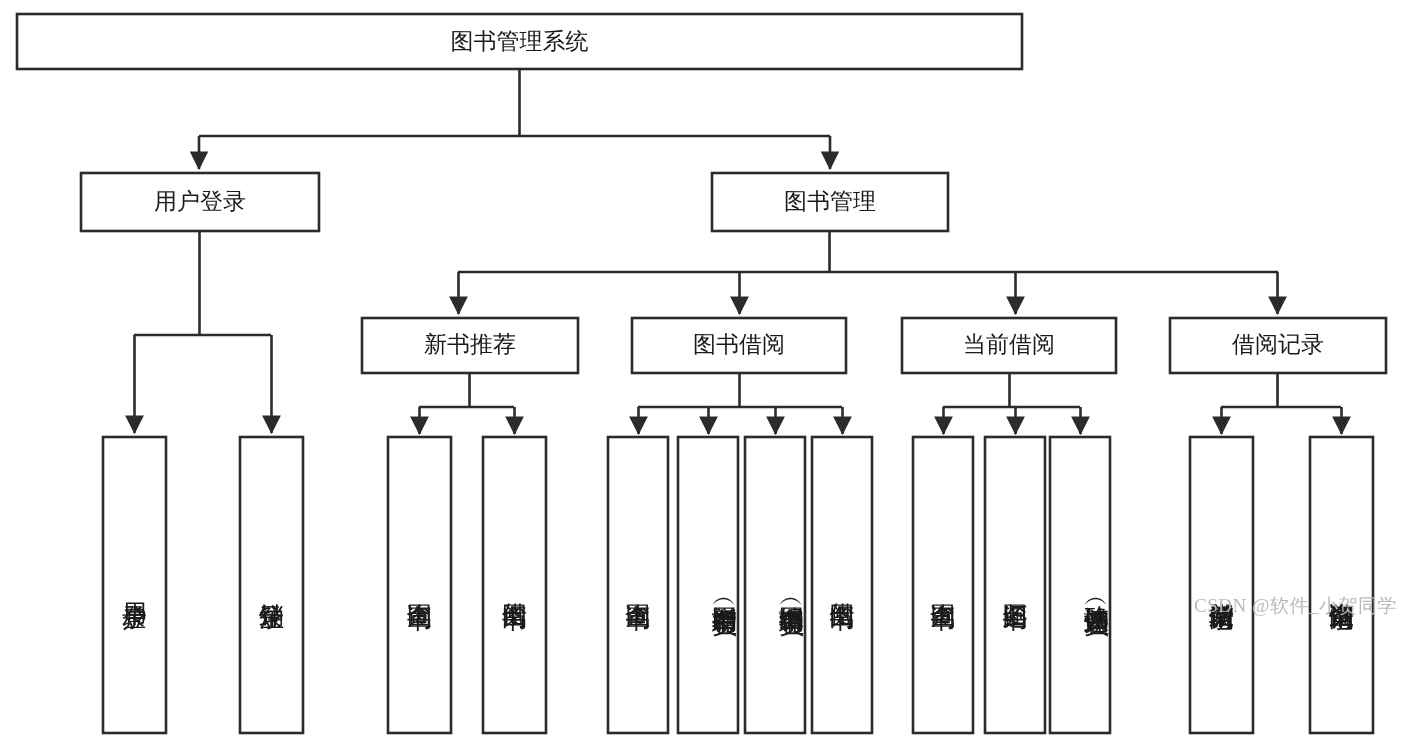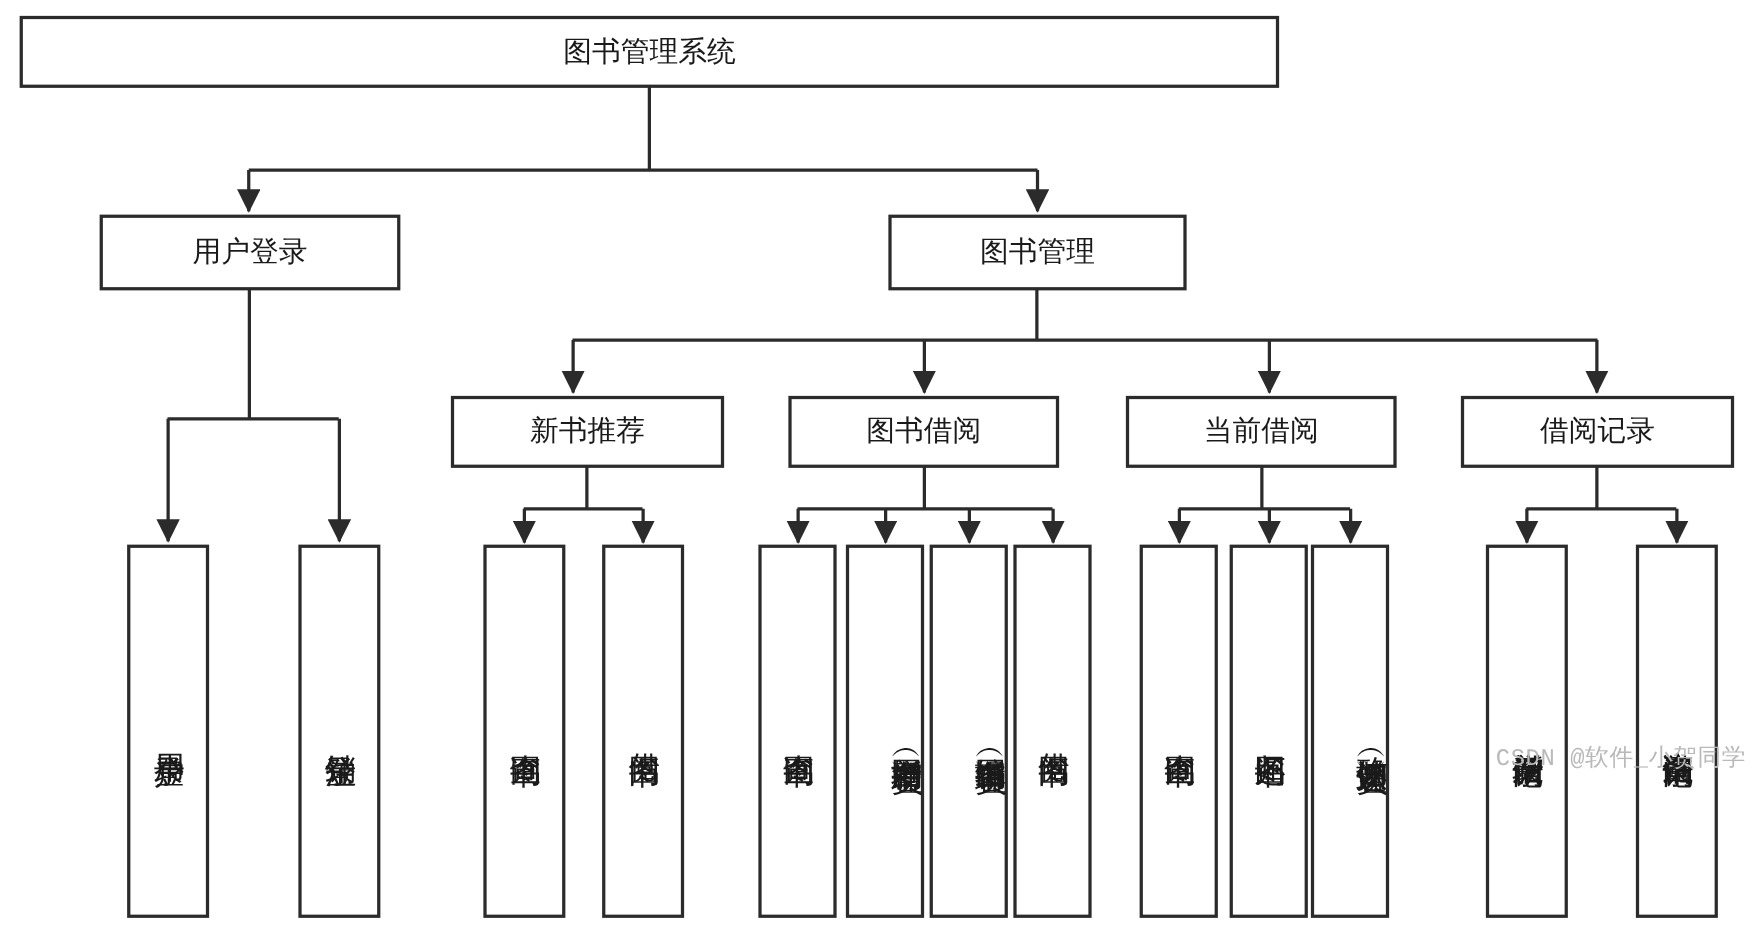--- a/index.html
+++ b/index.html
@@ -63,21 +63,21 @@
     align-items: center;
     justify-content: center;
     letter-spacing: 1px;
     pointer-events: none;
     user-select: none;
   }
   .watermark {
     position: absolute;
     right: 8px;
     bottom: 5px;
-    font-family: Liberation Mono, monospace;
+    font-family: Liberation Serif, serif;
     font-size: 19px;
     color: #b9b9b9;
     letter-spacing: 0.5px;
     white-space: nowrap;
     margin-top: 36px;
   }
 </style>
 </head>
 <body>
 

